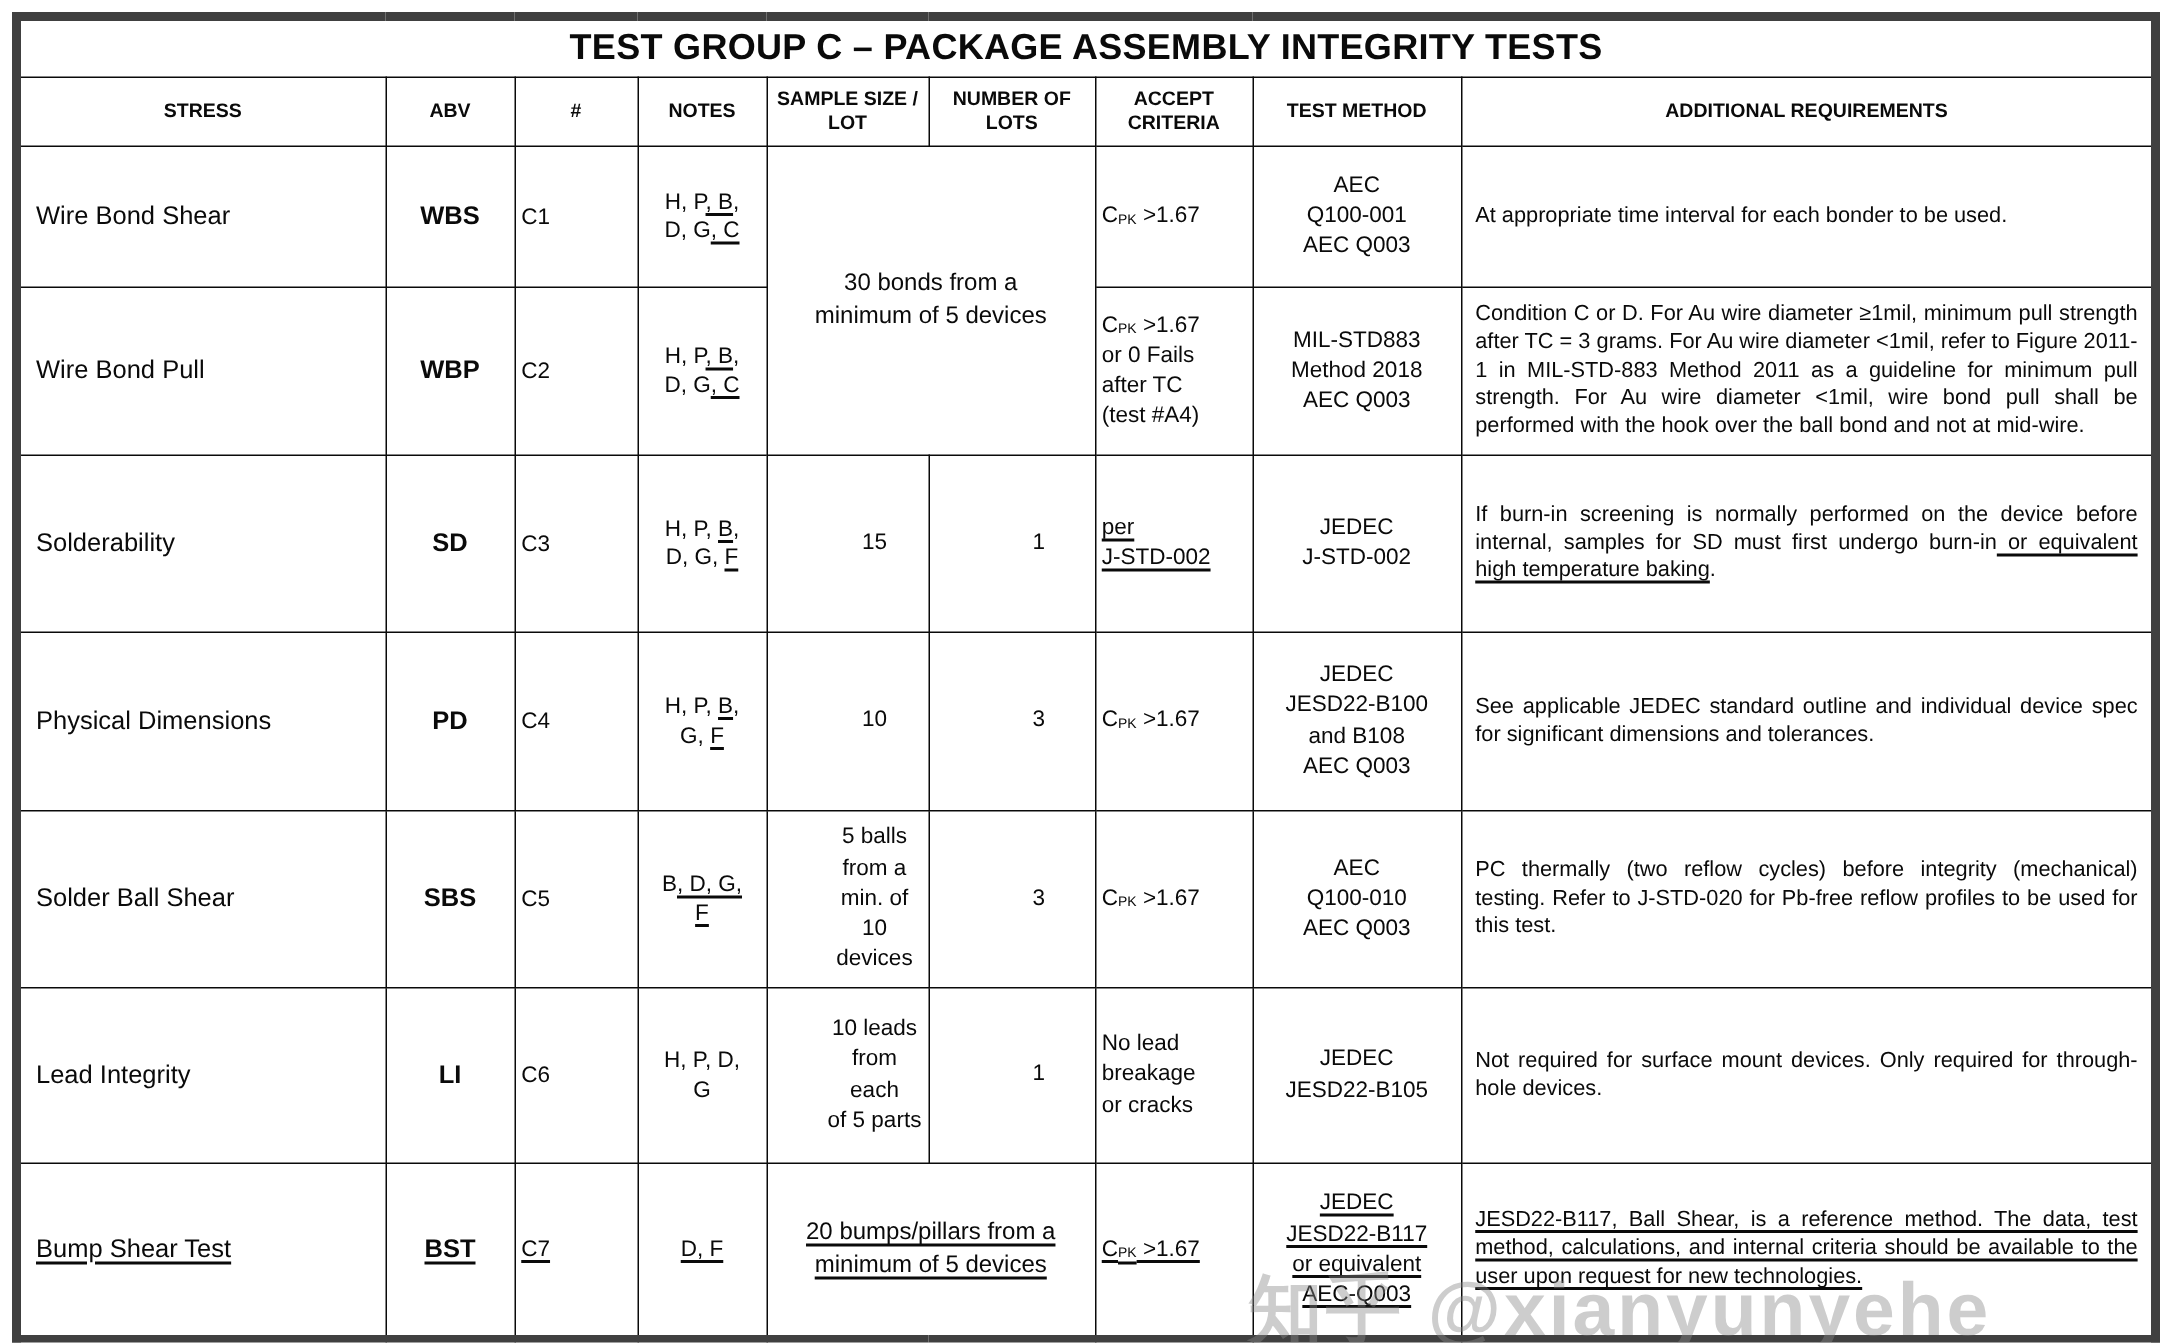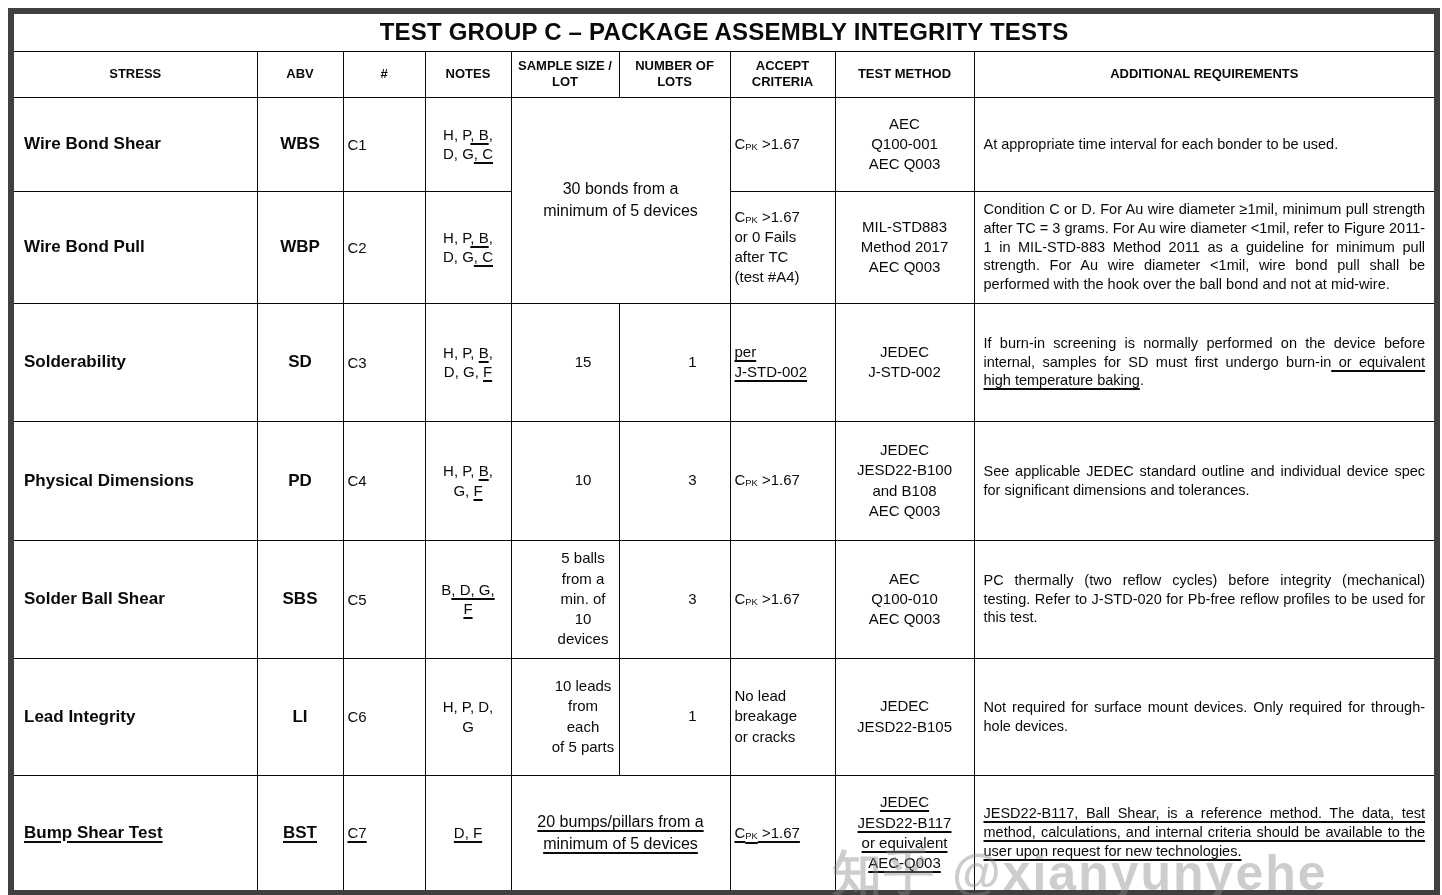--- a/index.html
+++ b/index.html
@@ -3,21 +3,21 @@
 <meta charset="utf-8">
 <style>
   html,body{margin:0;padding:0;background:#fff;}
   body{width:1442px;height:895px;position:relative;font-family:"Liberation Sans","DejaVu Sans",sans-serif;color:#0a0a0a;}
   .sheet{position:absolute;left:8px;top:8px;width:1426px;}
   table{border-collapse:collapse;table-layout:fixed;width:1426px;border:6px solid #404040;}
   td,th{border:1.7px solid #0a0a0a;vertical-align:middle;overflow:hidden;padding:2px 4px;}
   .title-cell{font-size:24px;font-weight:bold;text-align:center;letter-spacing:.2px;}
   th{font-size:13px;font-weight:bold;text-align:center;line-height:1.25;padding:2px 6px;}
   .prewrap{white-space:pre-line;}
-  .stress{font-size:17px;font-weight:bold;text-align:left;padding-left:10px;}
+  .stress{font-size:17px;font-weight:normal;text-align:left;padding-left:10px;}
   .abv{font-size:17px;font-weight:bold;text-align:center;}
   .num{font-size:15px;}
   .notes{font-size:15px;text-align:center;line-height:1.3;}
   .sample{font-size:15px;text-align:center;line-height:1.35;padding-left:40px;}
   .accept{font-size:15px;text-align:left;line-height:1.35;}
   .method{font-size:15px;text-align:center;line-height:1.35;}
   .addl{font-size:14.5px;text-align:justify;line-height:1.3;padding:4px 9px;}
   .merged-sample{font-size:16px;text-align:center;line-height:1.35;margin-left:39px;}
   .u{text-decoration:underline;text-decoration-thickness:1.8px;text-underline-offset:3px;}
   .sub{font-size:.62em;vertical-align:-0.12em;letter-spacing:0;}
@@ -80,21 +80,21 @@
       <td class="stress">Wire Bond Pull</td>
       <td class="abv">WBP</td>
       <td class="num">C2</td>
       <td class="notes prewrap"><span>H, P</span><span class="u">, B</span><span>,
 D, G</span><span class="u">, C</span></td>
       <td class="accept prewrap"><span>C</span><span class="sub">PK</span><span> &gt;1.67
 or 0 Fails
 after TC
 (test #A4)</span></td>
       <td class="method prewrap">MIL-STD883
-Method 2017
+Method 2018
 AEC Q003</td>
       <td class="addl">Condition C or D.  For Au wire diameter ≥1mil, minimum pull strength after TC = 3 grams.  For Au wire diameter &lt;1mil, refer to Figure 2011-1 in MIL-STD-883 Method 2011 as a guideline for minimum pull strength.  For Au wire diameter &lt;1mil, wire bond pull shall be performed with the hook over the ball bond and not at mid-wire.</td>
     </tr>
 
     <tr class="hr-3">
       <td class="stress">Solderability</td>
       <td class="abv">SD</td>
       <td class="num">C3</td>
       <td class="notes prewrap"><span>H, P, </span><span class="u">B</span><span>,
 D, G, </span><span class="u">F</span></td>

